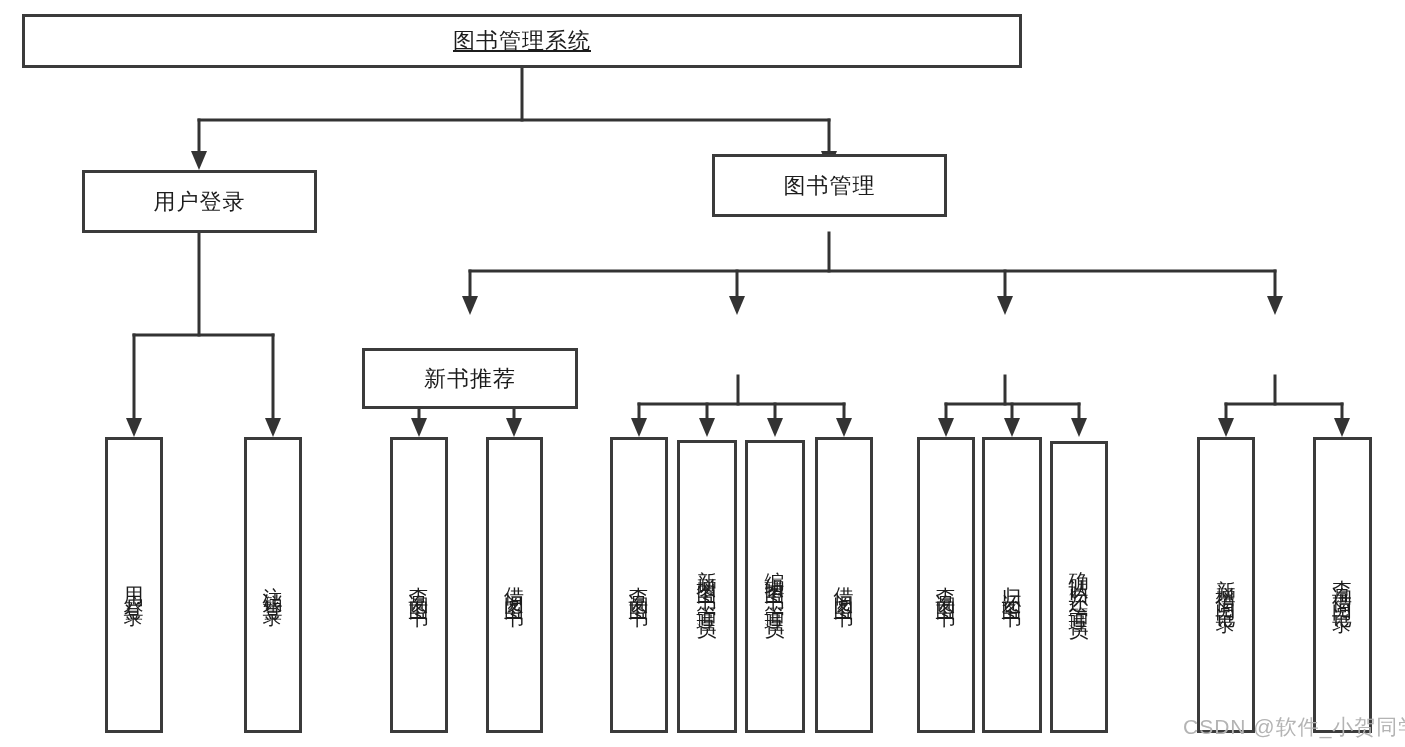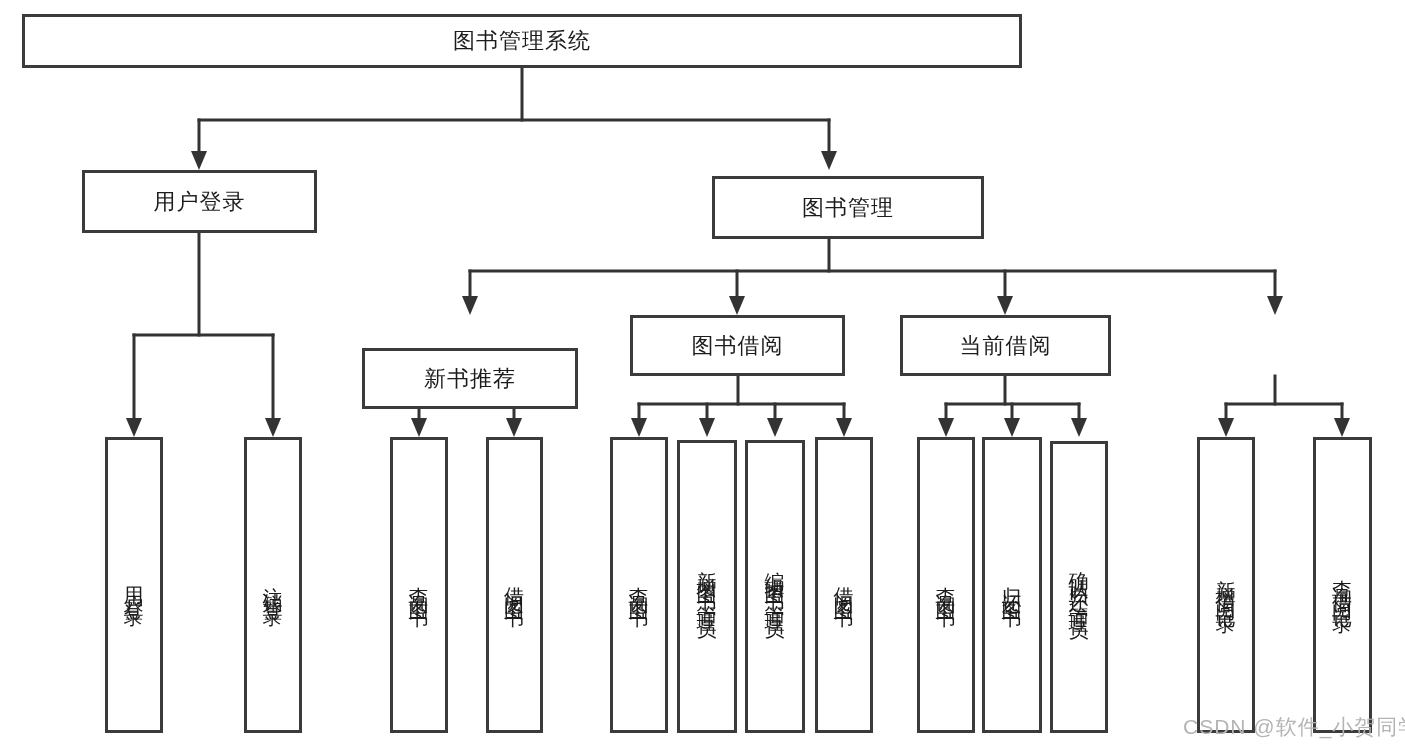--- a/index.html
+++ b/index.html
@@ -131,40 +131,34 @@
       <polygon points="767,418 783,418 775,437"></polygon>
       <polygon points="836,418 852,418 844,437"></polygon>
       <polygon points="938,418 954,418 946,437"></polygon>
       <polygon points="1004,418 1020,418 1012,437"></polygon>
       <polygon points="1071,418 1087,418 1079,437"></polygon>
       <polygon points="1218,418 1234,418 1226,437"></polygon>
       <polygon points="1334,418 1350,418 1342,437"></polygon>
     </g>
   </svg>
 
-  <div class="node" style="left:22px; top:14px; width:1000px; height:54px;">
+  <div class="node" style="left:22px; top:14px; width:1000px; height:54px;text-decoration:underline;">
     <span>图书管理系统</span>
   </div>
 
   <div class="node" style="left:82px; top:170px; width:235px; height:63px;">
     <span>用户登录</span>
   </div>
-  <div class="node" style="left:712px; top:176px; width:272px; height:63px;">
+  <div class="node" style="left:712px; top:154px; width:235px; height:63px;">
     <span>图书管理</span>
   </div>
 
   <div class="node" style="left:362px; top:315px; width:216px; height:61px;margin-top:33px;">
     <span>新书推荐</span>
   </div>
-  <div class="node" style="left:630px; top:315px; width:215px; height:61px;">
-    <span>图书借阅</span>
-  </div>
-  <div class="node" style="left:900px; top:315px; width:211px; height:61px;">
-    <span>当前借阅</span>
-  </div>
 
   <div class="vnode" style="left:105px; top:437px; width:58px; height:296px;">
     <span>用户登录</span>
   </div>
   <div class="vnode" style="left:244px; top:437px; width:58px; height:296px;">
     <span>注销登录</span>
   </div>
 
   <div class="vnode" style="left:390px; top:437px; width:58px; height:296px;">
     <span>查询图书</span>

